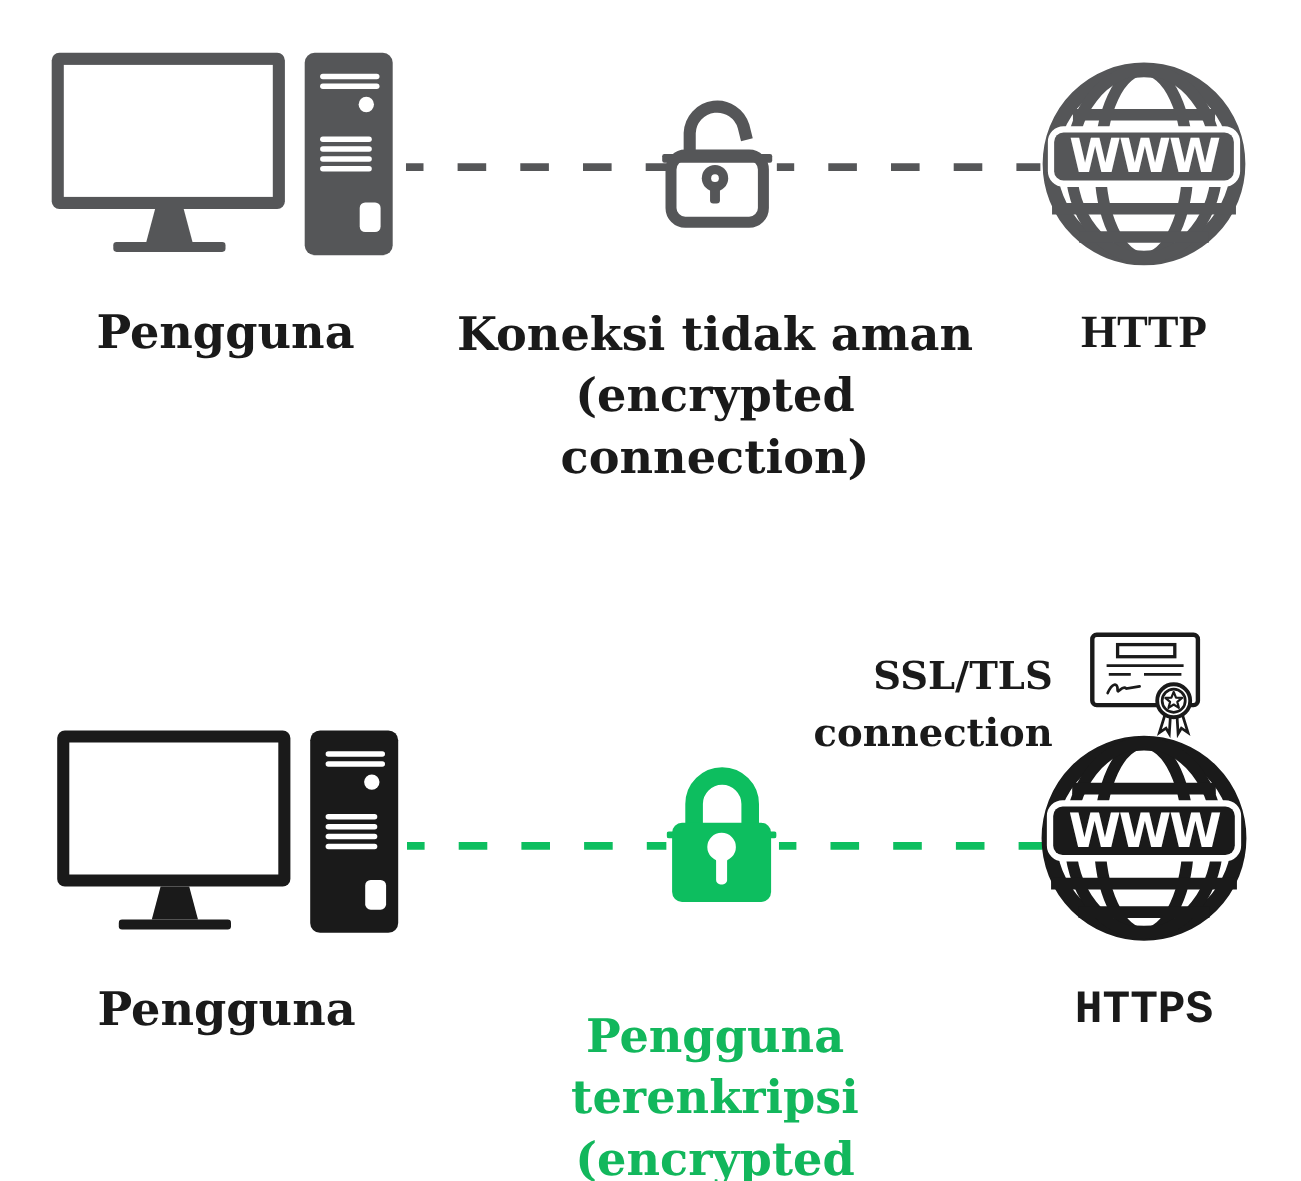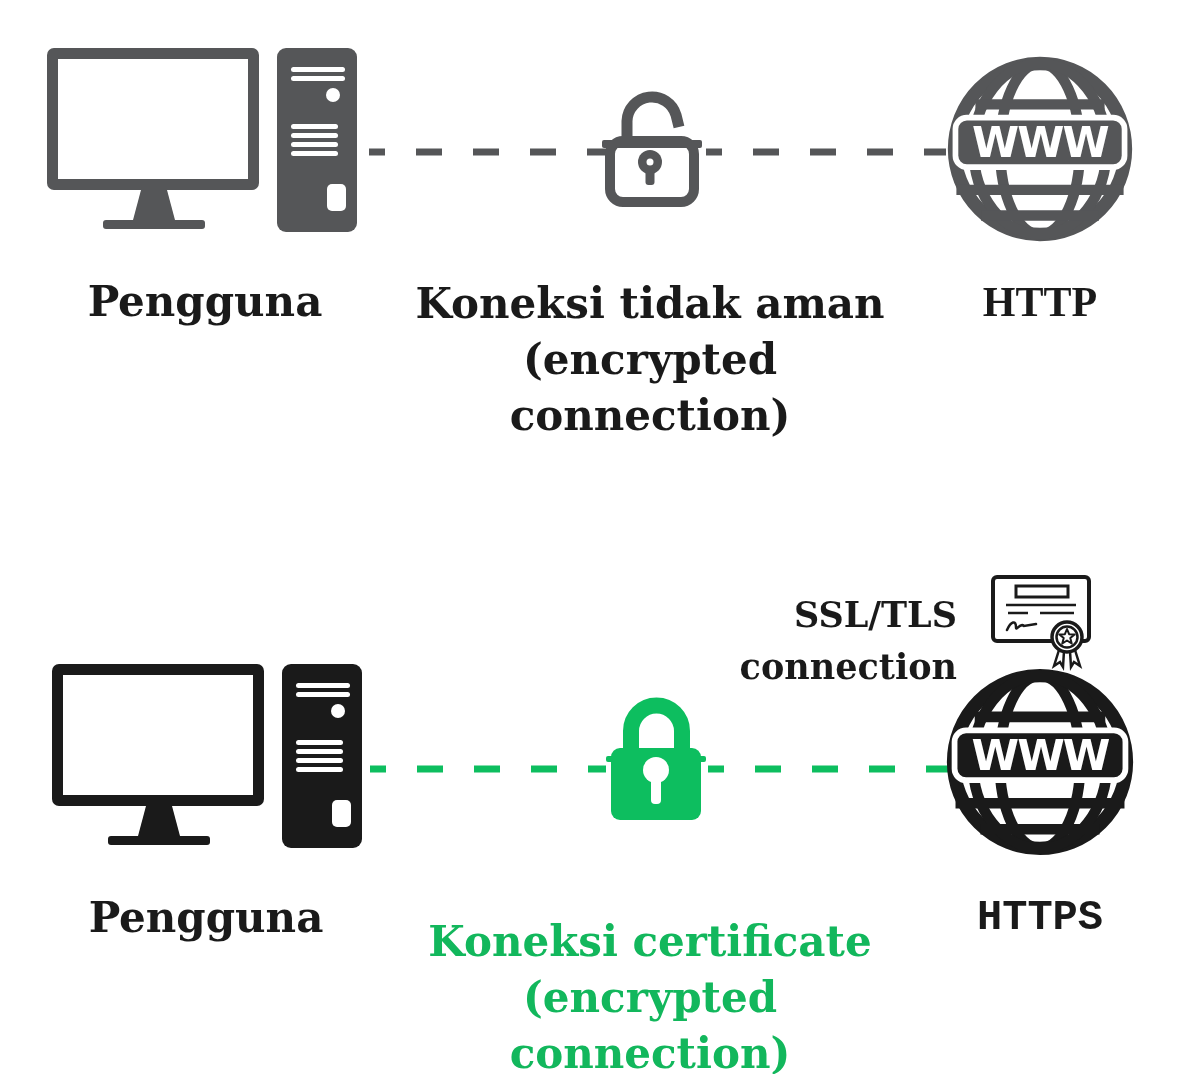--- a/index.html
+++ b/index.html
@@ -176,17 +176,17 @@
     <line class="s-black" x1="38" y1="170" x2="162" y2="170" stroke-width="11"></line>
     <rect class="f-white s-white" x="12" y="68" width="176" height="50" rx="11" stroke-width="8"></rect>
     <rect class="f-black" x="14" y="70" width="172" height="46" rx="9"></rect>
     <text class="f-white globe-www" x="100" y="108" font-size="45" text-anchor="middle">WWW</text>
   </svg>
 </div>
 
 <div class="abs label" id="pengguna-bottom">Pengguna</div>
 
 <div class="abs label" id="koneksi-bottom">
-  <div>Koneksi certificate</div>
+  <div>Pengguna terenkripsi</div>
   <div>(encrypted connection)</div>
 </div>
 
 <div class="abs label" id="https-label">HTTPS</div>
 
 </body></html>

